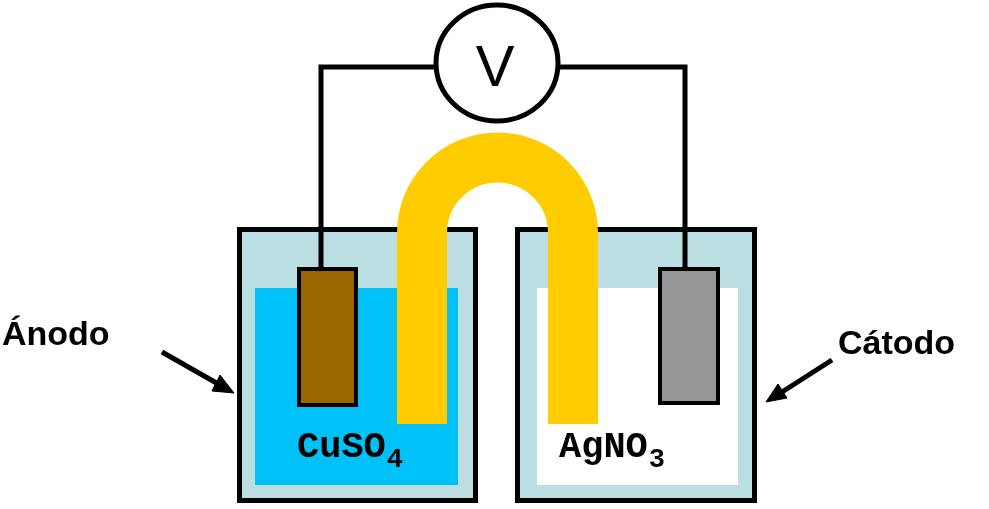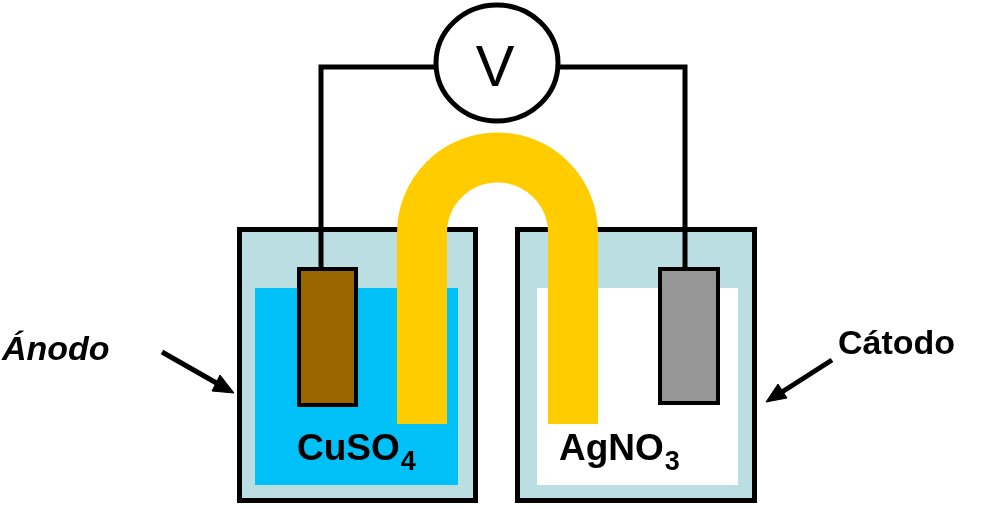--- a/index.html
+++ b/index.html
@@ -35,30 +35,31 @@
   .arrow-head      { fill: var(--outline); stroke: var(--outline); stroke-width: 1; }
 
   .diagram-label {
     position: absolute;
     font-weight: bold;
     font-size: 34px;
     line-height: 50px;
     color: var(--text);
     white-space: nowrap;
   }
-  .label-anode   { left: 2px;   top: 323px; font-style: italic; }
+  .label-anode   { left: 2px;   top: 308px; }
   .label-cathode { left: 838px; top: 317px; }
 
   .formula {
     position: absolute;
     font-weight: bold;
     font-size: 37px;
     line-height: 37px;
     color: var(--text);
     white-space: nowrap;
+    font-family: Liberation Mono, monospace;
   }
   .formula-left  { left: 297px; top: 429px; }
   .formula-right { left: 559px; top: 429px; text-align: right; }
   .formula-sub {
     display: inline-block;
     font-size: 27px;
     transform: translateY(10px);
     margin-left: 1px;
   }
 </style>

